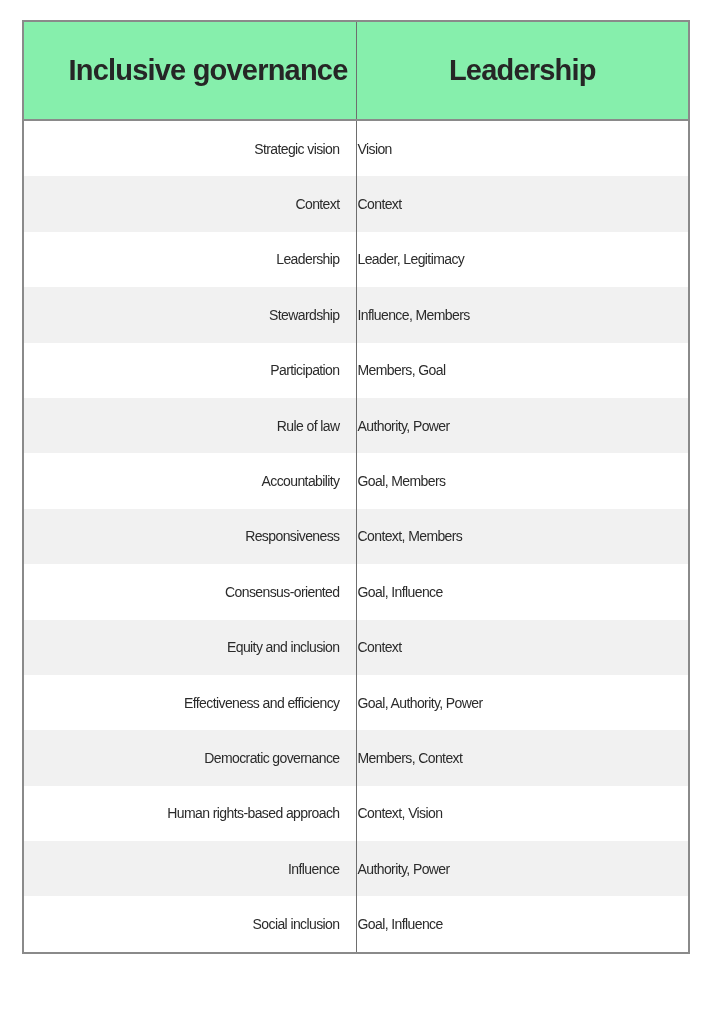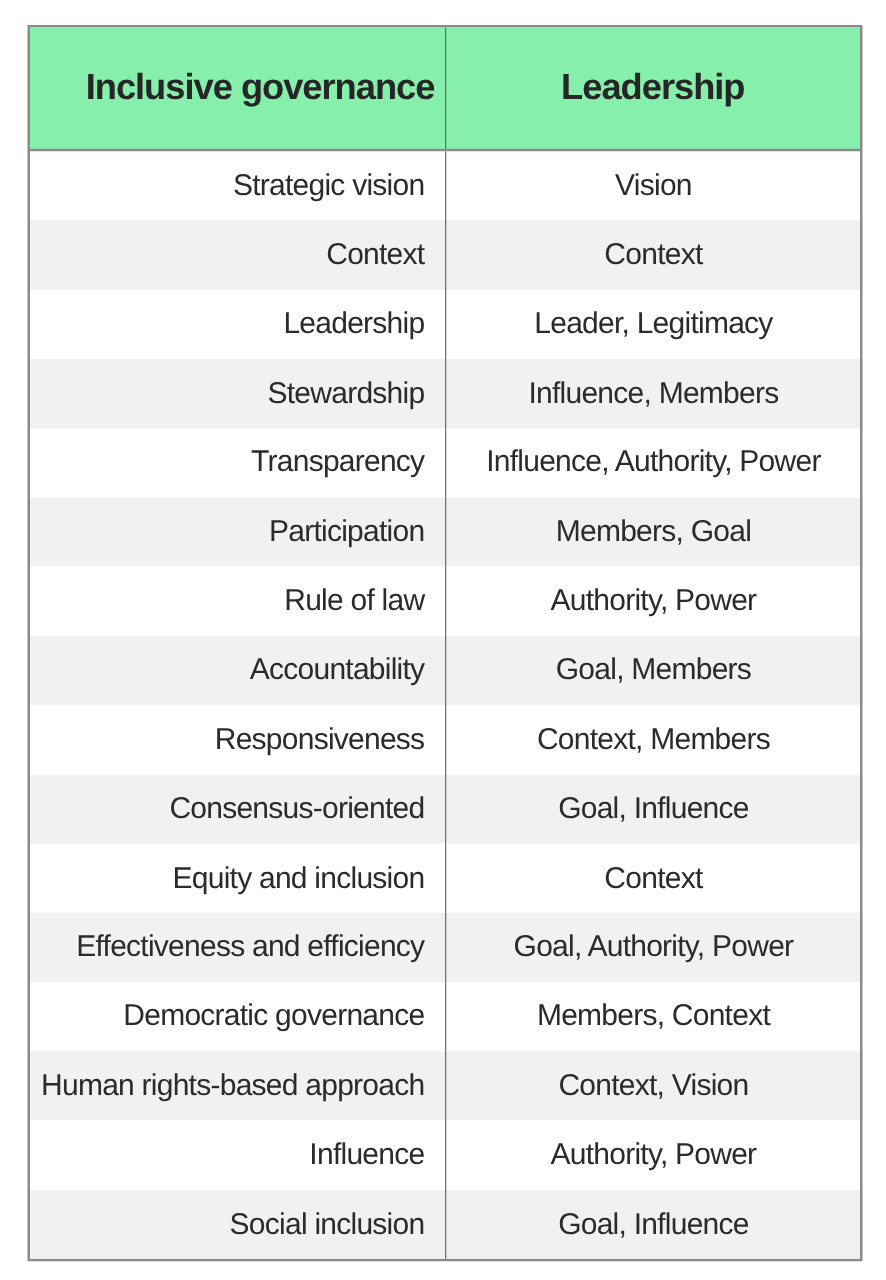--- a/index.html
+++ b/index.html
@@ -38,33 +38,33 @@
       letter-spacing: -0.8px;
       color: #262626;
       text-align: center;
       vertical-align: middle;
       border-bottom: 2px solid #8a8a8a;
       padding: 0;
     }
     thead th.h1 { border-right: 1.5px solid #6e6e6e; text-align: right; padding-right: 8px; }
     tbody td {
       height: 55.4px;
-      font-size: 24px;
+      font-size: 14px;
       letter-spacing: -0.6px;
       padding: 0;
       vertical-align: middle;
       white-space: nowrap;
     }
     tbody td.gov {
       text-align: right;
       padding-right: 16px;
       border-right: 1.5px solid #6e6e6e;
     }
     tbody td.lead {
-      text-align: center;
+      text-align: left;
       padding-left: 1px;
     }
     tbody tr:nth-child(even) td { background: #f1f1f1; }
     tbody tr:nth-child(odd) td { background: #ffffff; }
   </style>
 </head>
 <body>
 
 <div class="table-wrap">
   <table>
@@ -87,24 +87,20 @@
           <td class="gov">Context</td>
           <td class="lead">Context</td>
         </tr>
       <tr>
           <td class="gov">Leadership</td>
           <td class="lead">Leader, Legitimacy</td>
         </tr>
       <tr>
           <td class="gov">Stewardship</td>
           <td class="lead">Influence, Members</td>
-        </tr>
-      <tr>
-          <td class="gov">Transparency</td>
-          <td class="lead">Influence, Authority, Power</td>
         </tr>
       <tr>
           <td class="gov">Participation</td>
           <td class="lead">Members, Goal</td>
         </tr>
       <tr>
           <td class="gov">Rule of law</td>
           <td class="lead">Authority, Power</td>
         </tr>
       <tr>

